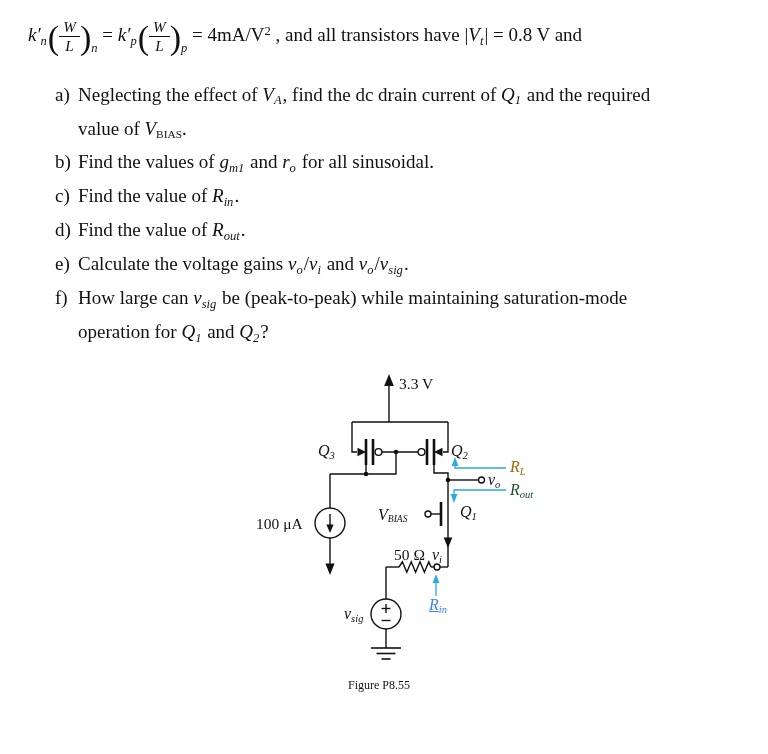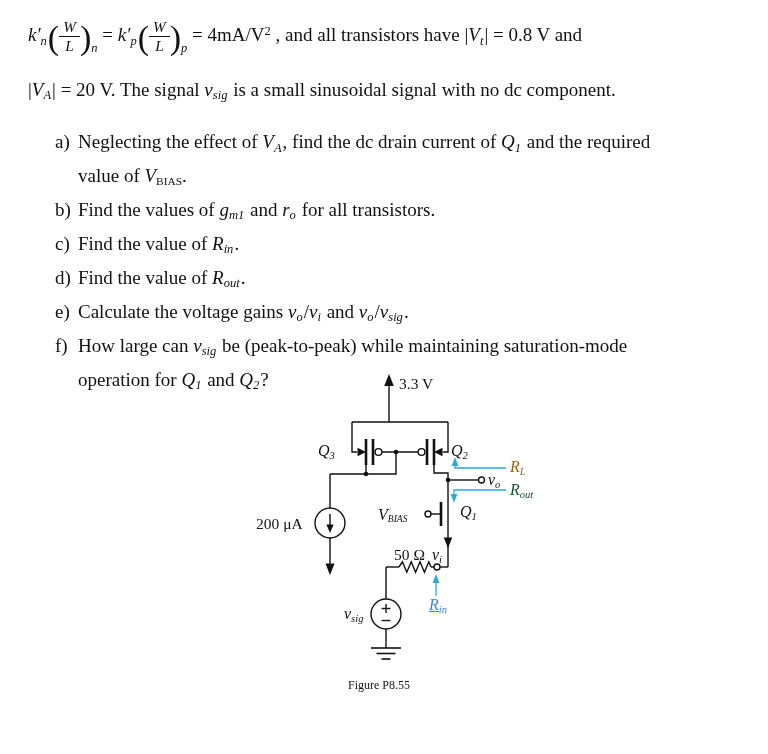--- a/index.html
+++ b/index.html
@@ -27,30 +27,29 @@
   .rlabel{font-style:normal;font-size:15.5px}
   .caption{position:absolute;font-weight:normal;font-size:12px;white-space:nowrap}
   .cyan-label{color:#29abe2}
 </style>
 </head>
 <body>
 
 <div class="text-block">
   <div class="intro">
     <div class="line mathline"><span class="s-i">k′</span><span class="s-sub">n</span><span class="s-lp">(</span><span class="frac"><span class="num">W</span><span class="den">L</span></span><span class="s-rp">)</span><span class="s-psub">n</span><span class="s-r"> = </span><span class="s-i">k′</span><span class="s-sub">p</span><span class="s-lp">(</span><span class="frac"><span class="num">W</span><span class="den">L</span></span><span class="s-rp">)</span><span class="s-psub">p</span><span class="s-r"> = 4mA/V</span><span class="s-sup">2</span><span class="s-r"> , and all transistors have |</span><span class="s-i">V</span><span class="s-sub">t</span><span class="s-r">| = 0.8 V and</span></div>
-    <div class="line"><span class="s-r">|</span><span class="s-i">V</span><span class="s-sub">A</span><span class="s-r">| = 20 V. The signal </span><span class="s-i">v</span><span class="s-sub">sig</span><span class="s-r"> is a small sinusoidal signal with no dc component.</span></div>
   </div>
   <div class="plist">
     <div class="pitem">
       <span class="plabel">a)</span>
       <span class="ptext"><span class="s-r">Neglecting the effect of </span><span class="s-i">V</span><span class="s-sub">A</span><span class="s-r">, find the dc drain current of </span><span class="s-i">Q</span><span class="s-sub">1</span><span class="s-r"> and the required</span><br><span class="s-r">value of </span><span class="s-i">V</span><span class="s-subr">BIAS</span><span class="s-r">.</span></span>
     </div>
     <div class="pitem">
       <span class="plabel">b)</span>
-      <span class="ptext"><span class="s-r">Find the values of </span><span class="s-i">g</span><span class="s-sub">m1</span><span class="s-r"> and </span><span class="s-i">r</span><span class="s-sub">o</span><span class="s-r"> for all transistors.</span></span>
+      <span class="ptext"><span class="s-r">Find the values of </span><span class="s-i">g</span><span class="s-sub">m1</span><span class="s-r"> and </span><span class="s-i">r</span><span class="s-sub">o</span><span class="s-r"> for all sinusoidal.</span></span>
     </div>
     <div class="pitem">
       <span class="plabel">c)</span>
       <span class="ptext"><span class="s-r">Find the value of </span><span class="s-i">R</span><span class="s-sub">in</span><span class="s-r">.</span></span>
     </div>
     <div class="pitem">
       <span class="plabel">d)</span>
       <span class="ptext"><span class="s-r">Find the value of </span><span class="s-i">R</span><span class="s-sub">out</span><span class="s-r">.</span></span>
     </div>
     <div class="pitem">
@@ -140,21 +139,21 @@
       <polygon points="455,85 451.6,94 458.4,94"></polygon>
       <polygon points="454,131 450.6,122 457.4,122"></polygon>
       <polygon points="436,202 432.6,211 439.4,211"></polygon>
     </g>
   </svg>
 
   <div class="flabel rlabel" style="left:399px;top:3px">3.3 V</div>
   <div class="flabel" style="left:318px;top:70px"><span class="s-i">Q</span><span class="s-sub">3</span></div>
   <div class="flabel" style="left:451px;top:70px"><span class="s-i">Q</span><span class="s-sub">2</span></div>
   <div class="flabel" style="left:460px;top:131px"><span class="s-i">Q</span><span class="s-sub">1</span></div>
-  <div class="flabel rlabel" style="left:256px;top:143px">200 μA</div>
+  <div class="flabel rlabel" style="left:256px;top:143px">100 μA</div>
   <div class="flabel" style="left:378px;top:134px"><span class="s-i">V</span><span class="s-subr">BIAS</span></div>
   <div class="flabel rlabel" style="left:394px;top:174px">50 Ω</div>
   <div class="flabel" style="left:432px;top:174px"><span class="s-i">v</span><span class="s-sub">i</span></div>
   <div class="flabel" style="left:344px;top:233px"><span class="s-i">v</span><span class="s-sub">sig</span></div>
   <div class="flabel" style="left:488px;top:99px"><span class="s-i">v</span><span class="s-sub">o</span></div>
   <div class="flabel cyan-label" style="left: 510px; top: 86px; color: #a16207;"><span class="s-i">R</span><span class="s-sub">L</span></div>
   <div class="flabel cyan-label" style="left: 510px; top: 109px; color: #14532d;"><span class="s-i">R</span><span class="s-sub">out</span></div>
   <div class="flabel cyan-label" style="left: 429px; top: 224px; color: #3b82f6; text-decoration: underline;"><span class="s-i">R</span><span class="s-sub">in</span></div>
   <div class="caption" style="left:348px;top:306px">Figure P8.55</div>
 </div>

